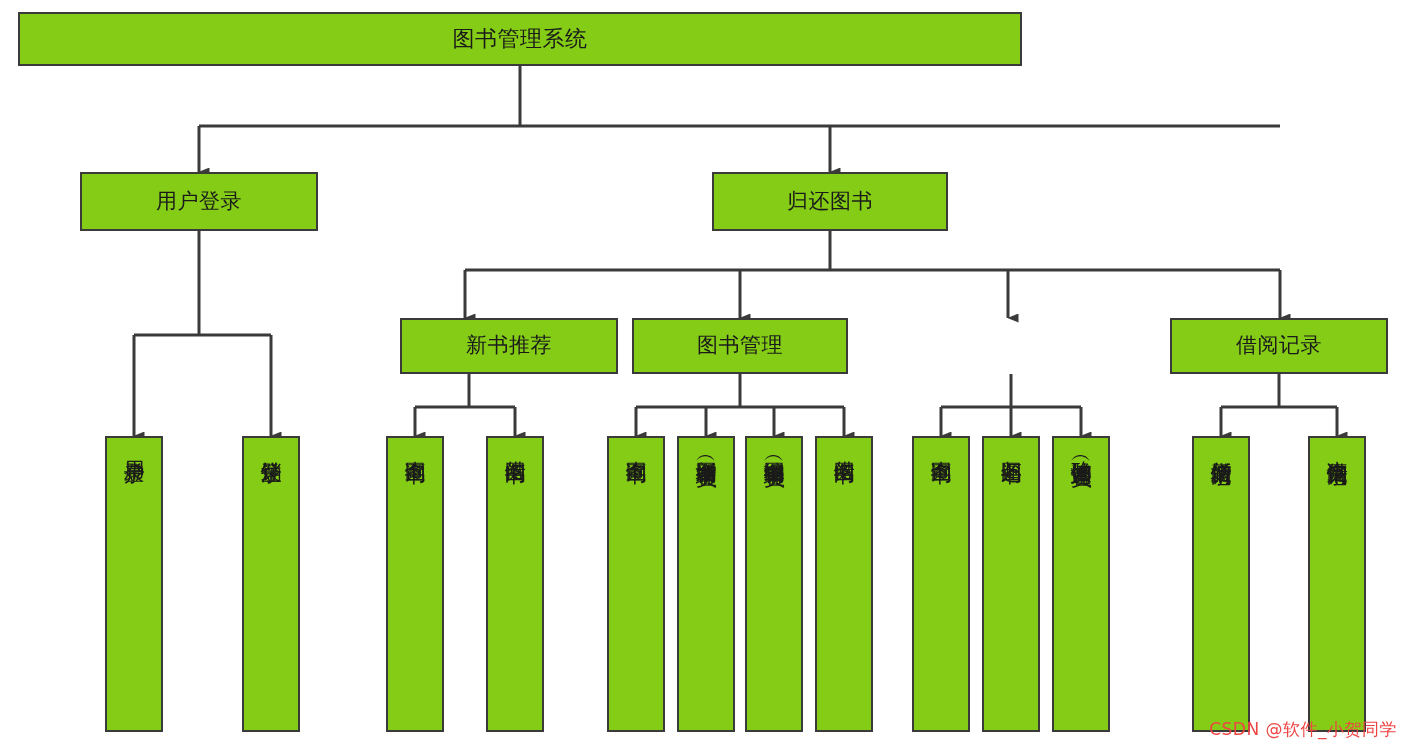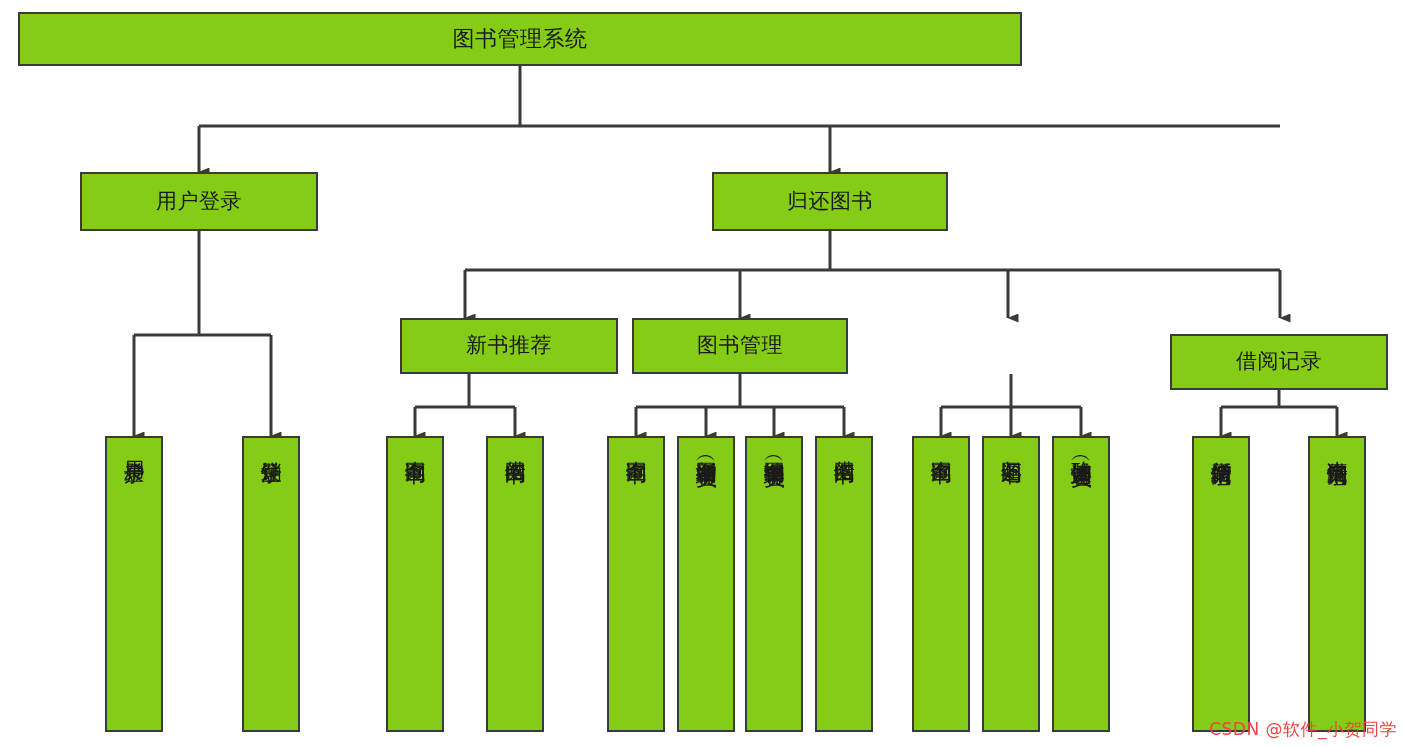--- a/index.html
+++ b/index.html
@@ -131,21 +131,21 @@
   <div class="node horiz" style="left:712px; top:172px; width:236px; height:59px;">
     <span>归还图书</span>
   </div>
 
   <div class="node horiz" style="left:360px; top:318px; width:218px; height:56px;margin-left:40px;">
     <span>新书推荐</span>
   </div>
   <div class="node horiz" style="left:632px; top:318px; width:216px; height:56px;">
     <span>图书管理</span>
   </div>
-  <div class="node horiz" style="left:1170px; top:318px; width:218px; height:56px;margin-top:16px;">
+  <div class="node horiz" style="left:1170px; top:318px; width:218px; height:56px;">
     <span>借阅记录</span>
   </div>
 
   <div class="node leaf" style="left:105px; top:436px; width:58px; height:296px;">
     <span class="vtext">用户登录</span>
   </div>
   <div class="node leaf" style="left:242px; top:436px; width:58px; height:296px;">
     <span class="vtext">注销登录</span>
   </div>
 

